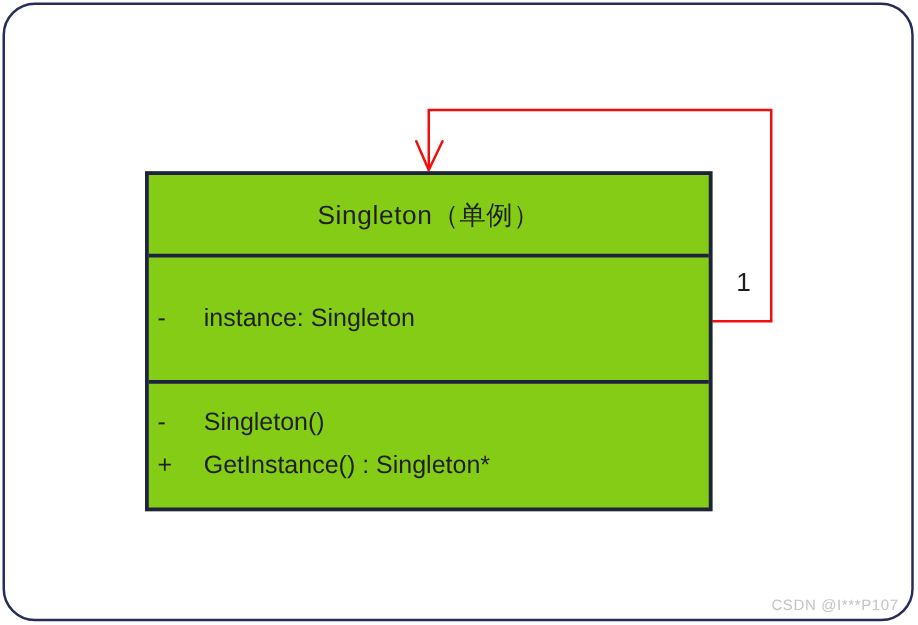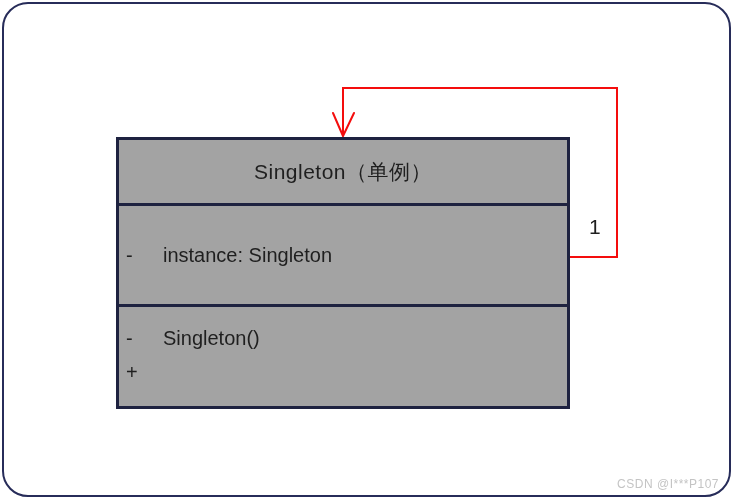--- a/index.html
+++ b/index.html
@@ -32,21 +32,21 @@
     pointer-events: none;
   }
   
   .uml-class {
     position: absolute;
     left: 116px;
     top: 137px;
     width: 454px;
     height: 272px;
     box-sizing: border-box;
-    background: #a3a3a3;
+    background: #84cc16;
     border: 3px solid #1e2240;
     display: flex;
     flex-direction: column;
     color: #1f1f1f;
   }
   .compartment-title {
     height: 66px;
     box-sizing: border-box;
     border-bottom: 3px solid #1e2240;
     display: flex;
@@ -126,20 +126,21 @@
       </div>
     </div>
 
     <div class="compartment-methods">
       <div class="member">
         <span class="vis">-</span>
         <span>Singleton()</span>
       </div>
       <div class="member">
         <span class="vis">+</span>
+        <span>GetInstance() : Singleton*</span>
       </div>
     </div>
 
   </div>
 
   <div class="multiplicity">1</div>
 
   <div class="watermark">CSDN @I***P107</div>
 
 </div>

